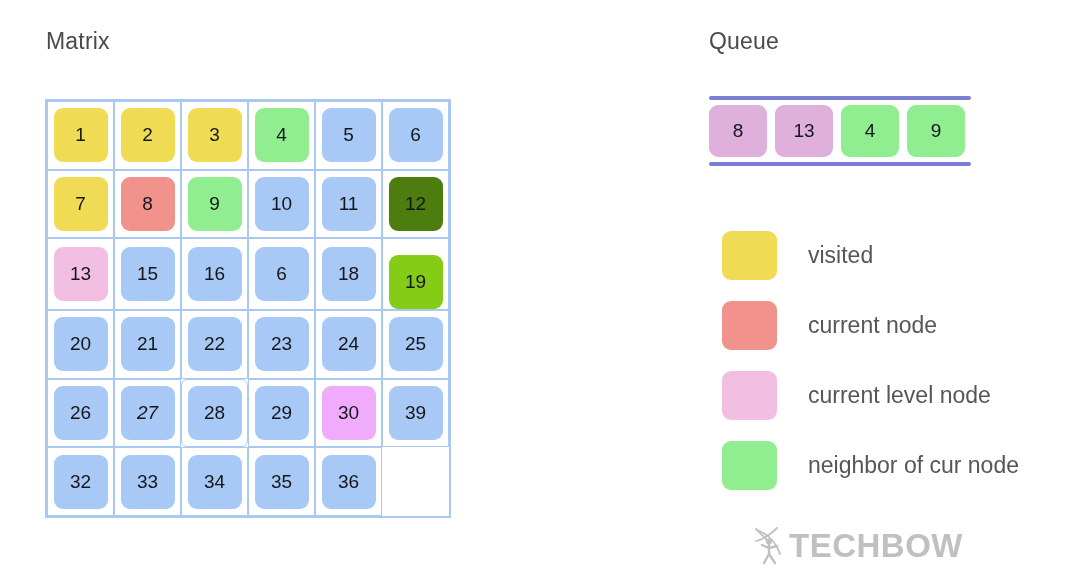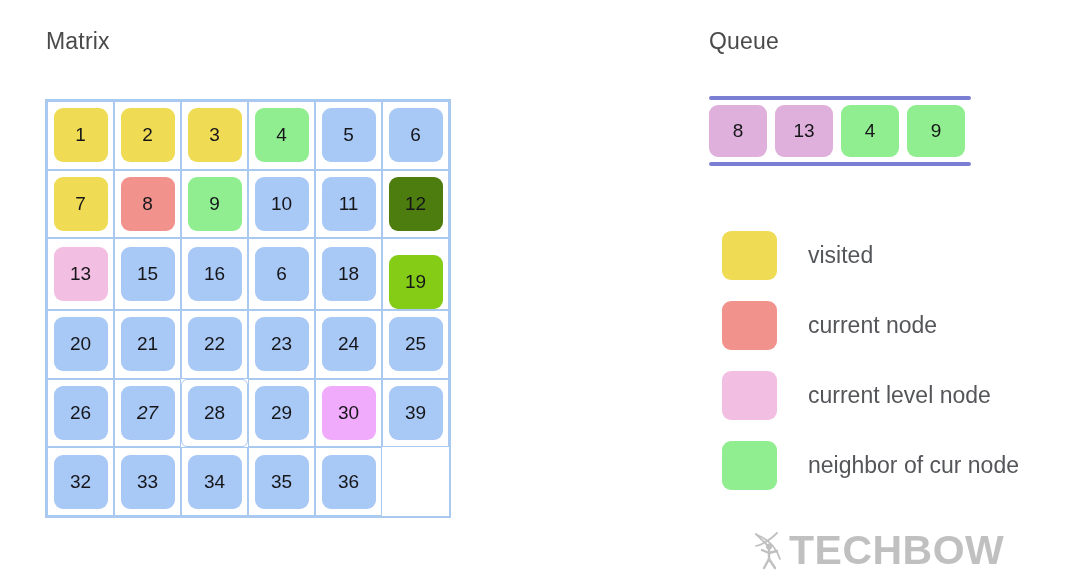--- a/index.html
+++ b/index.html
@@ -121,21 +121,21 @@
   #logo {
     position: absolute;
     left: 754px;
     top: 527px;
     display: flex;
     align-items: center;
     opacity: 0.55;
   }
   #logo-mark { width: 34px; height: 38px; display: block; }
   #logo-text {
-    font-size: 41px;
+    font-size: 33px;
     font-weight: bold;
     color: #8d8d8d;
     letter-spacing: 0.5px;
     margin-left: 1px;
     font-family: "Liberation Sans", sans-serif;
   }
 </style>
 </head>
 <body>
 

